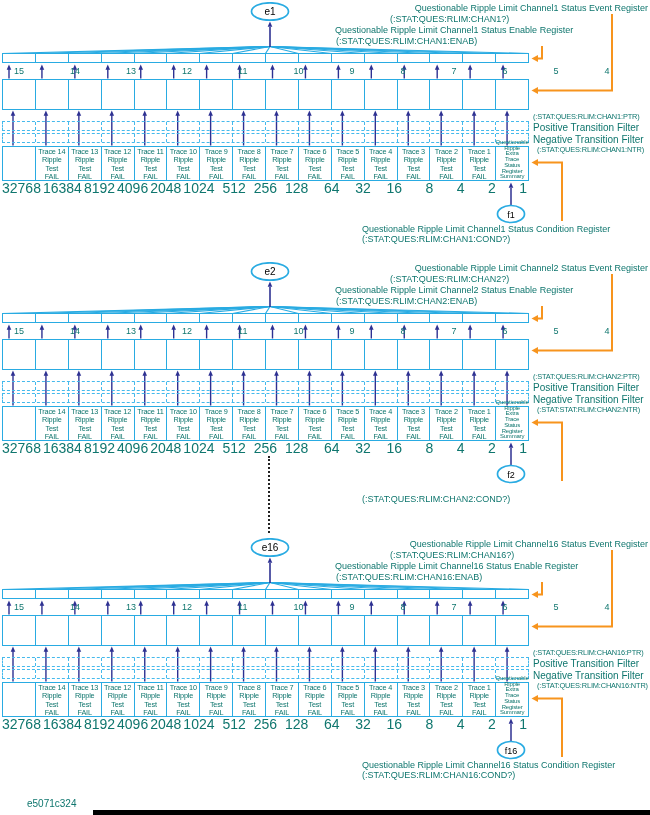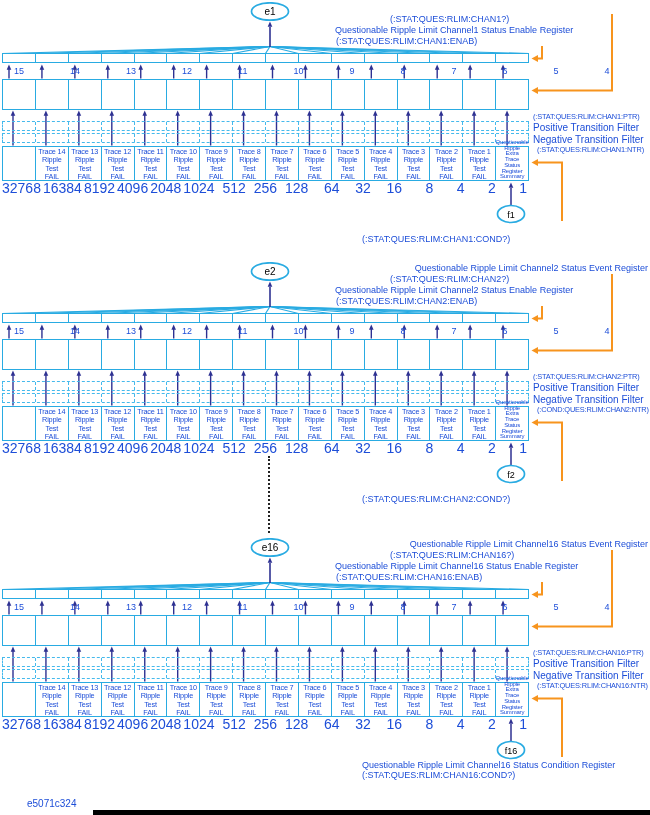--- a/index.html
+++ b/index.html
@@ -1,17 +1,17 @@
 <!DOCTYPE html>
 <html><head>
 <meta charset="utf-8">
 <style>
   html,body{margin:0;padding:0;background:#fff;}
   .canvas{position:relative;width:650px;height:815px;background:#fff;overflow:hidden;
-          font-family:"Liberation Sans",sans-serif;color:#1d4ed8;}
+          font-family:"Liberation Sans",sans-serif;color:#0f766e;}
   .block{position:absolute;left:0;width:650px;height:246px;}
   .block > svg{position:absolute;left:0;top:0;}
   
   .row{position:absolute;left:2px;width:527px;display:flex;box-sizing:border-box;
        border:1.6px solid #29ABE2;background:#fff;}
   .row .cell{flex:1;border-right:1.6px solid #29ABE2;box-sizing:border-box;}
   .row .cell:last-child{border-right:none;}
   .row-enable{top:51px;height:10px;}
   .row-event{top:77px;height:31px;}
   .row-cond{top:144px;height:35px;border-width:1.4px;}
@@ -338,27 +338,29 @@
           <div class="vcell">256</div>
           <div class="vcell">128</div>
           <div class="vcell">64</div>
           <div class="vcell">32</div>
           <div class="vcell">16</div>
           <div class="vcell">8</div>
           <div class="vcell">4</div>
           <div class="vcell">2</div>
           <div class="vcell">1</div>
         </div>
+        <div class="lbl top-l1">Questionable Ripple Limit Channel1 Status Event Register</div>
         <div class="lbl top-l2">(:STAT:QUES:RLIM:CHAN1?)</div>
         <div class="lbl top-l3">Questionable Ripple Limit Channel1 Status Enable Register</div>
         <div class="lbl top-l4">(:STAT:QUES:RLIM:CHAN1:ENAB)</div>
         <div class="rcmd rcmd-ptr">(:STAT:QUES:RLIM:CHAN1:PTR)</div>
         <div class="rlbl rlbl-pos">Positive Transition Filter</div>
         <div class="rlbl rlbl-neg">Negative Transition Filter</div>
         <div class="rcmd rcmd-ntr">(:STAT:QUES:RLIM:CHAN1:NTR)</div>
+        <div class="lbl cond-l1">Questionable Ripple Limit Channel1 Status Condition Register</div>
         <div class="lbl cond-l2">(:STAT:QUES:RLIM:CHAN1:COND?)</div>
       </div>
       <div class="block" style="top: 262px;">
         <svg width="650" height="246" viewBox="0 0 650 246">
           <g>
             <line x1="270" y1="44.5" x2="2" y2="51.5" stroke="#29ABE2" stroke-width="1.2"></line>
             <line x1="270" y1="44.5" x2="34.9375" y2="51.5" stroke="#29ABE2" stroke-width="1.2"></line>
             <line x1="270" y1="44.5" x2="67.875" y2="51.5" stroke="#29ABE2" stroke-width="1.2"></line>
             <line x1="270" y1="44.5" x2="100.8125" y2="51.5" stroke="#29ABE2" stroke-width="1.2"></line>
             <line x1="270" y1="44.5" x2="133.75" y2="51.5" stroke="#29ABE2" stroke-width="1.2"></line>
@@ -642,21 +644,21 @@
           <div class="vcell">2</div>
           <div class="vcell">1</div>
         </div>
         <div class="lbl top-l1">Questionable Ripple Limit Channel2 Status Event Register</div>
         <div class="lbl top-l2">(:STAT:QUES:RLIM:CHAN2?)</div>
         <div class="lbl top-l3">Questionable Ripple Limit Channel2 Status Enable Register</div>
         <div class="lbl top-l4">(:STAT:QUES:RLIM:CHAN2:ENAB)</div>
         <div class="rcmd rcmd-ptr">(:STAT:QUES:RLIM:CHAN2:PTR)</div>
         <div class="rlbl rlbl-pos">Positive Transition Filter</div>
         <div class="rlbl rlbl-neg">Negative Transition Filter</div>
-        <div class="rcmd rcmd-ntr">(:COND:QUES:RLIM:CHAN2:NTR)</div>
+        <div class="rcmd rcmd-ntr">(:STAT:STAT:RLIM:CHAN2:NTR)</div>
         <div class="lbl cond-l2">(:STAT:QUES:RLIM:CHAN2:COND?)</div>
       </div>
       <div class="block" style="top: 538px;">
         <svg width="650" height="246" viewBox="0 0 650 246">
           <g>
             <line x1="270" y1="44.5" x2="2" y2="51.5" stroke="#29ABE2" stroke-width="1.2"></line>
             <line x1="270" y1="44.5" x2="34.9375" y2="51.5" stroke="#29ABE2" stroke-width="1.2"></line>
             <line x1="270" y1="44.5" x2="67.875" y2="51.5" stroke="#29ABE2" stroke-width="1.2"></line>
             <line x1="270" y1="44.5" x2="100.8125" y2="51.5" stroke="#29ABE2" stroke-width="1.2"></line>
             <line x1="270" y1="44.5" x2="133.75" y2="51.5" stroke="#29ABE2" stroke-width="1.2"></line>

